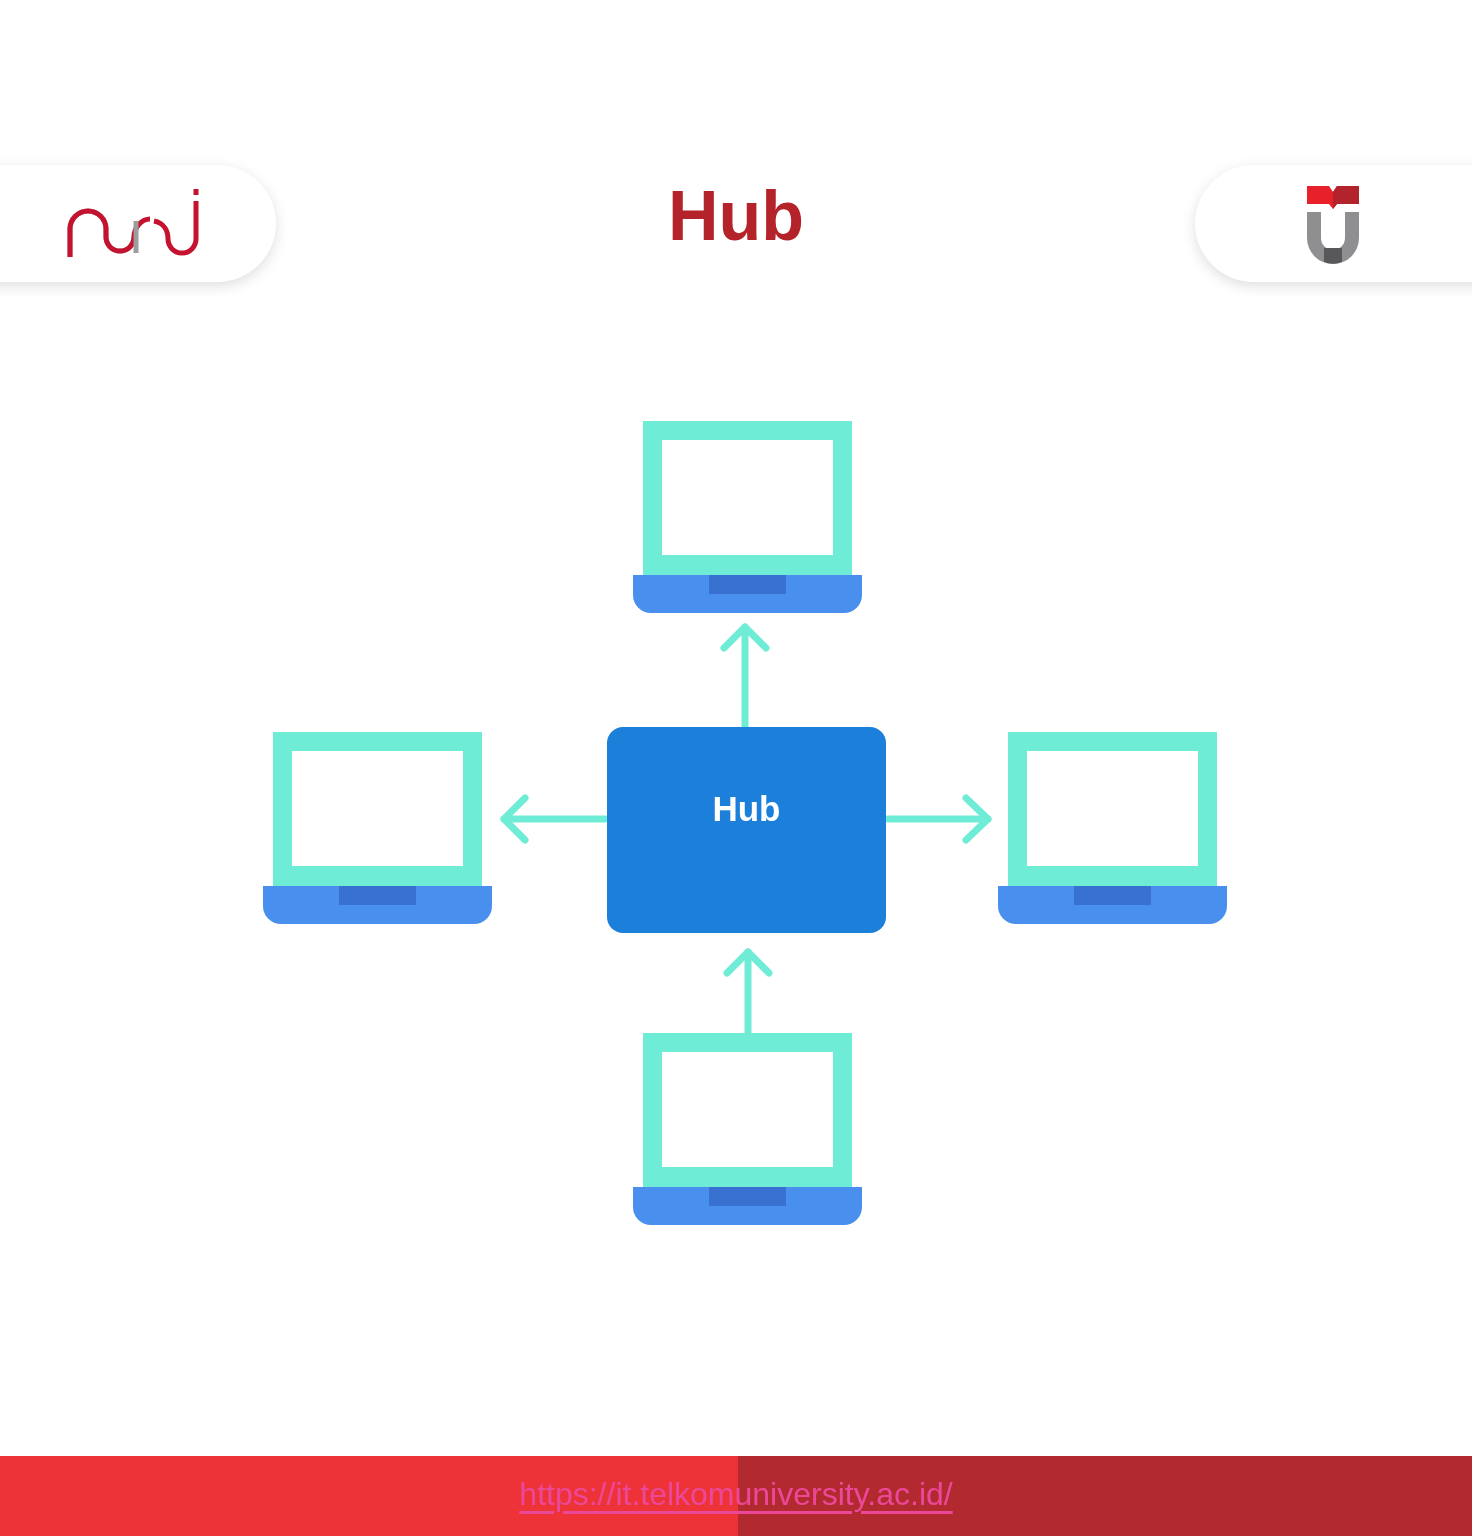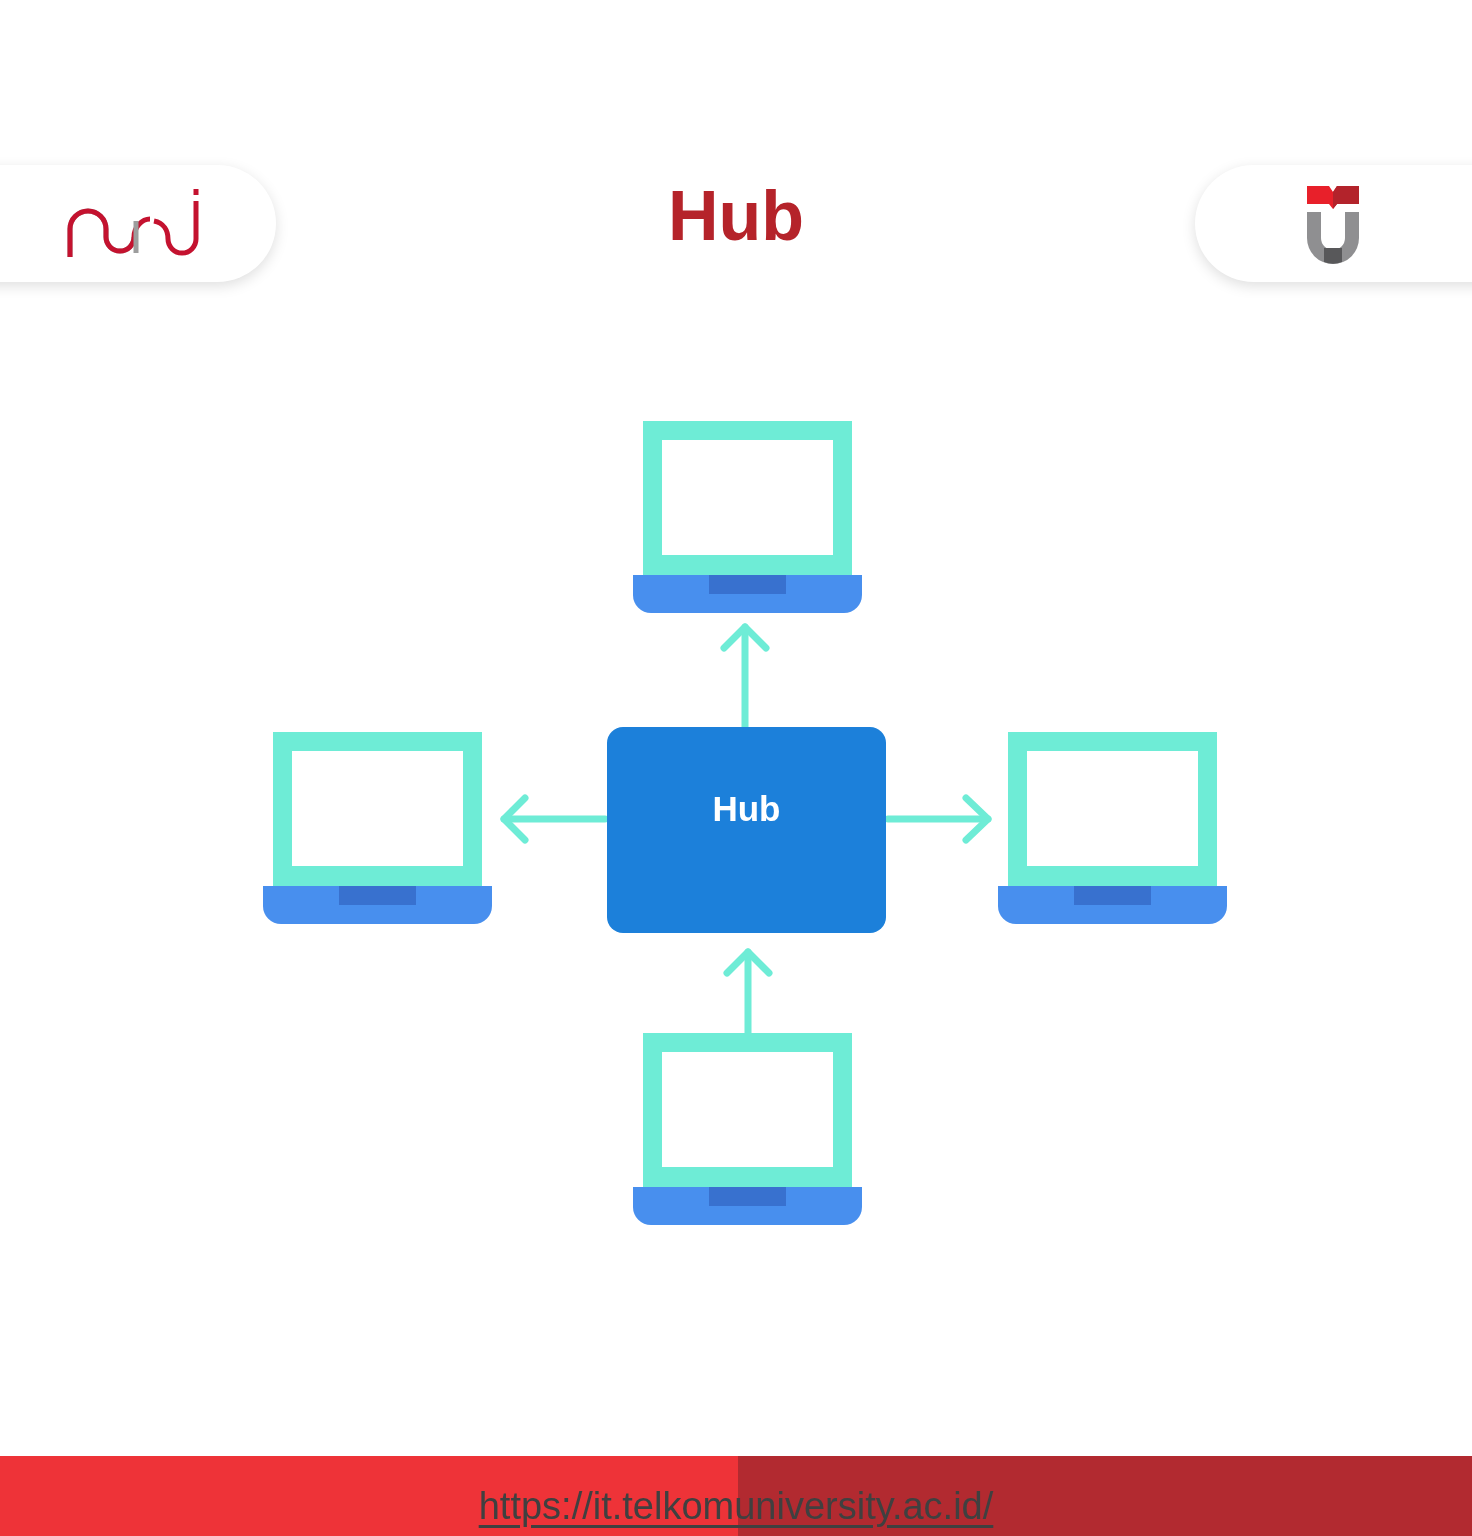--- a/index.html
+++ b/index.html
@@ -12,21 +12,21 @@
   .laptop .screen { position:absolute; left:10px; top:0; width:209px; height:154px; background:#6EECD6; }
   .laptop .screen-inner { position:absolute; left:19px; top:19px; width:171px; height:115px; background:#ffffff; }
   .laptop .base { position:absolute; left:0; top:154px; width:229px; height:38px; background:#488FEE; border-radius:0 0 18px 18px; }
   .laptop .pad { position:absolute; left:76px; top:0; width:77px; height:19px; background:#3871CF; }
   .hub { position:absolute; left:607px; top:727px; width:279px; height:206px; background:#1C80DA; border-radius:16px; }
   .hub-label { position:absolute; left:0; right:0; top:62px; text-align:center; color:#fff; font-size:35px; font-weight:bold; }
   svg.arrows { position:absolute; left:0; top:0; }
   .footer { position:absolute; left:0; top:1456px; width:1472px; height:80px; }
   .footer .l { position:absolute; left:0; top:0; width:738px; height:80px; background:#EE3338; }
   .footer .r { position:absolute; left:738px; top:0; width:734px; height:80px; background:#B22A30; }
-  .footer .url { position:absolute; left:0; right:0; top:29px; text-align:center; color:#404040; font-size:38px; text-decoration:underline; text-underline-offset:6px; }
+  .footer .url { position:absolute; left:0; right:0; top:20px; text-align:center; color:#ec4899; font-size:32px; text-decoration:underline; text-underline-offset:6px; }
 </style>
 </head>
 <body>
 
 <div class="pill pill-left">
   <svg style="position:absolute;left:104px;top:22px;" width="150" height="75" viewBox="0 0 150 75">
     <path d="M6 70 V42 a18 18 0 0 1 36 0 v8 a14 14 0 0 0 28 0" fill="none" stroke="#9d9d9d" stroke-width="5"></path>
     <path d="M6 70 V42 a18 18 0 0 1 36 0" fill="none" stroke="#C4122F" stroke-width="5"></path>
     <path d="M42 42 v8 a14 14 0 0 0 28 0 c0-10 8-18 16-18" fill="none" stroke="#C4122F" stroke-width="5"></path>
     <path d="M72 34 v32" fill="none" stroke="#9d9d9d" stroke-width="5"></path>

